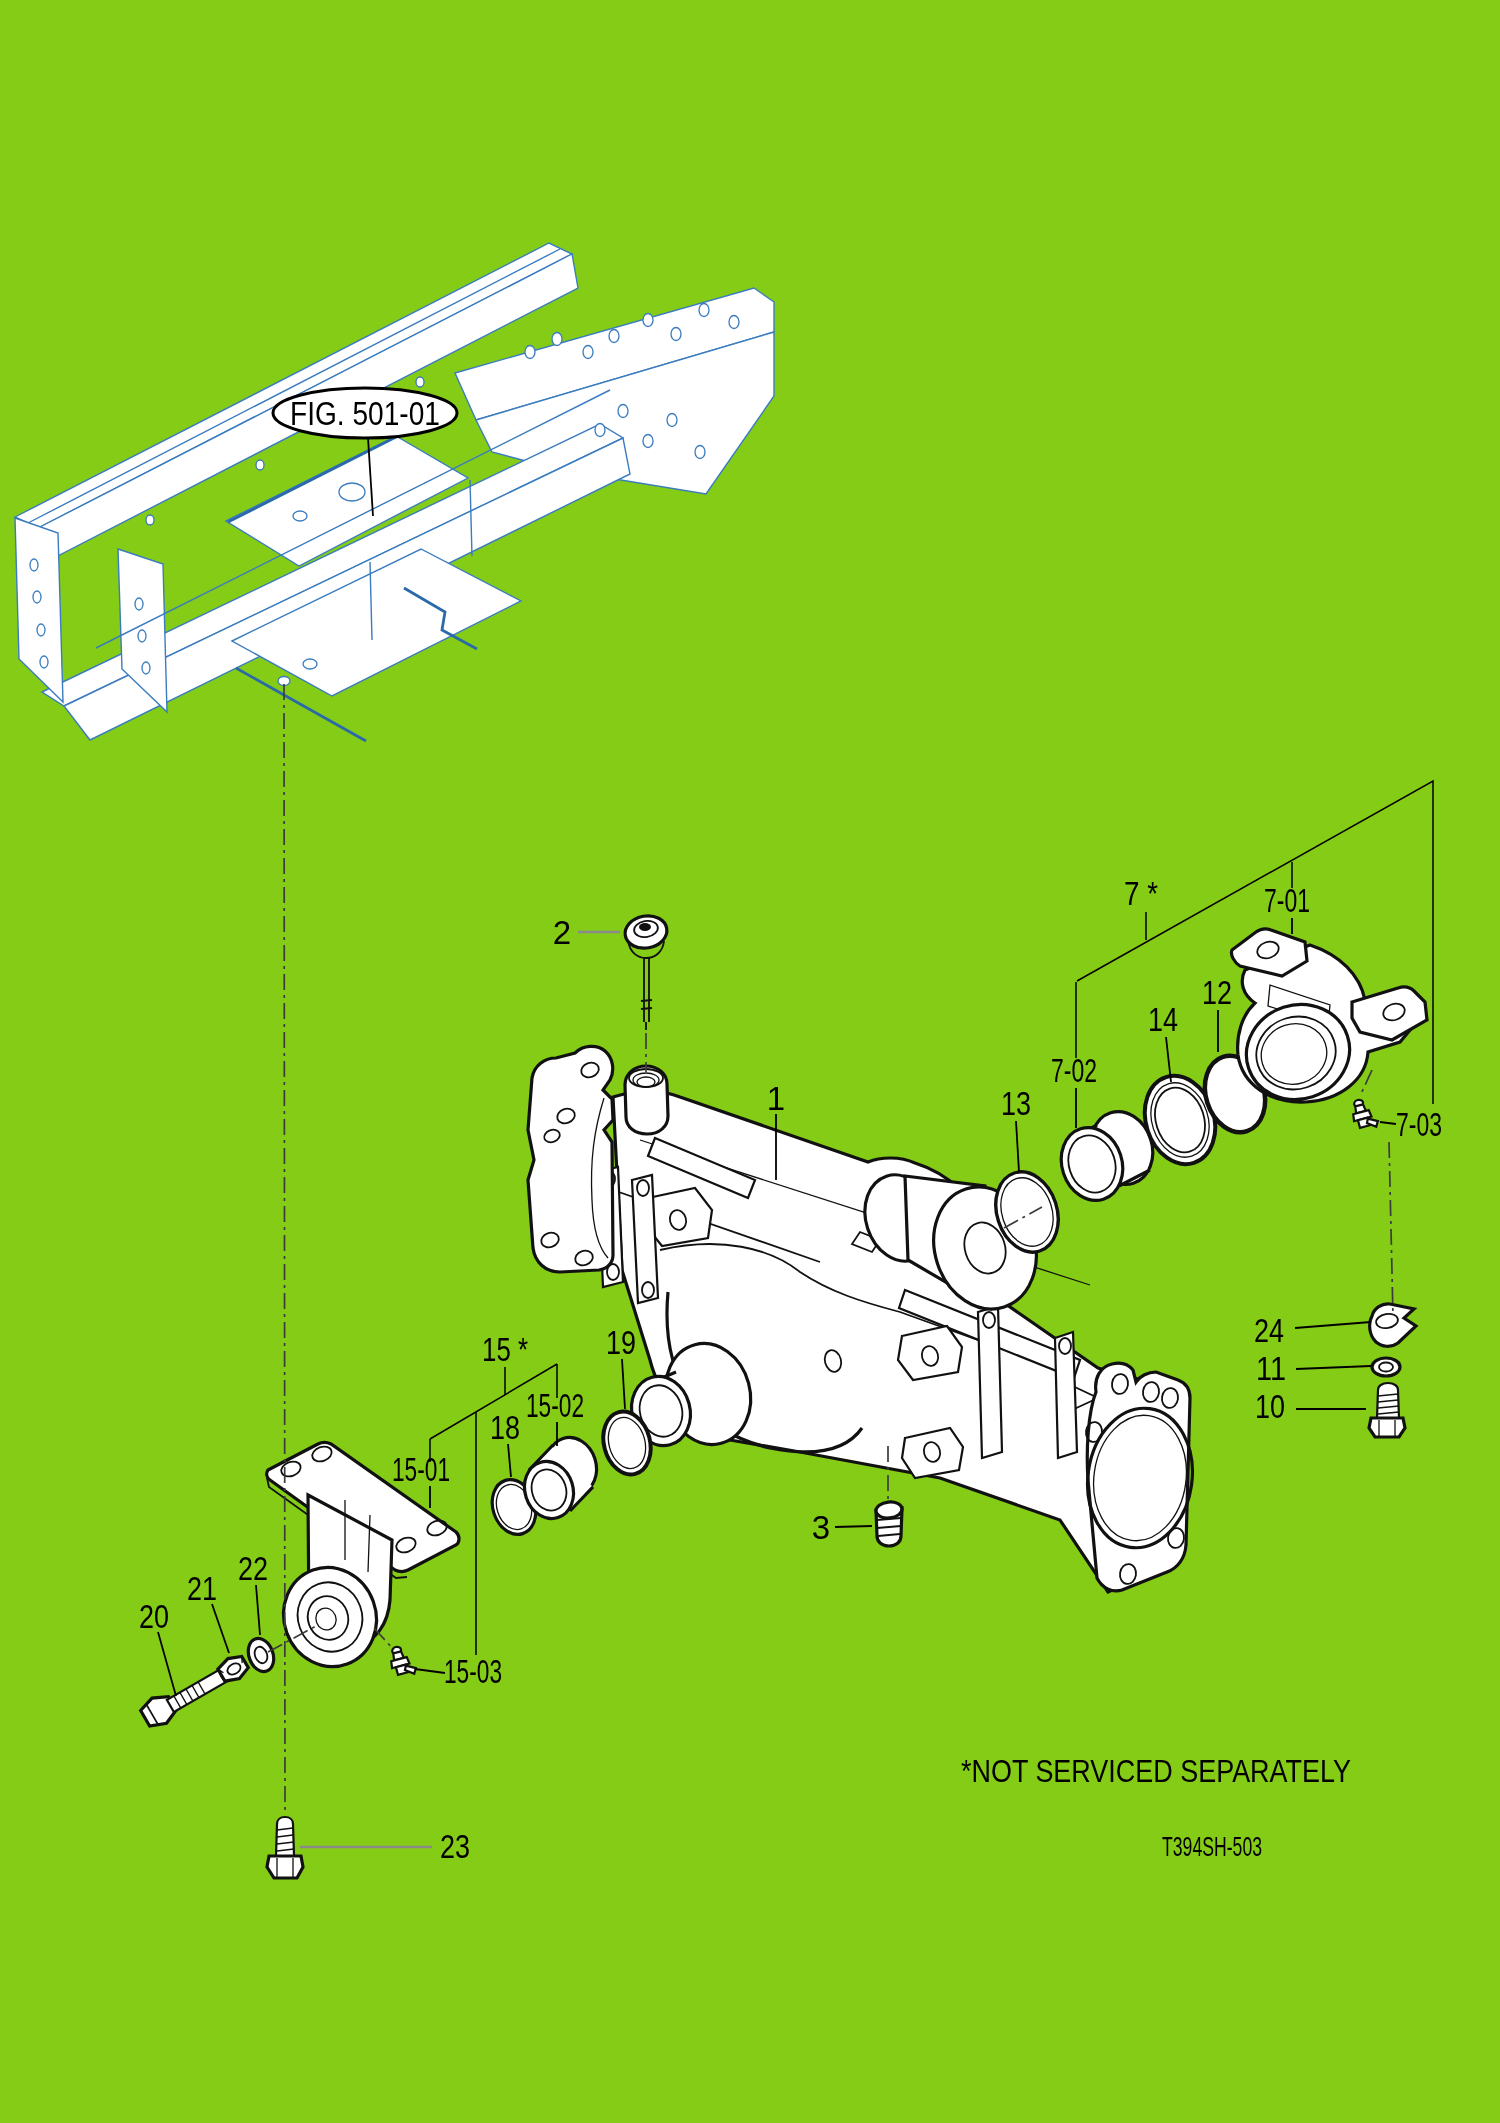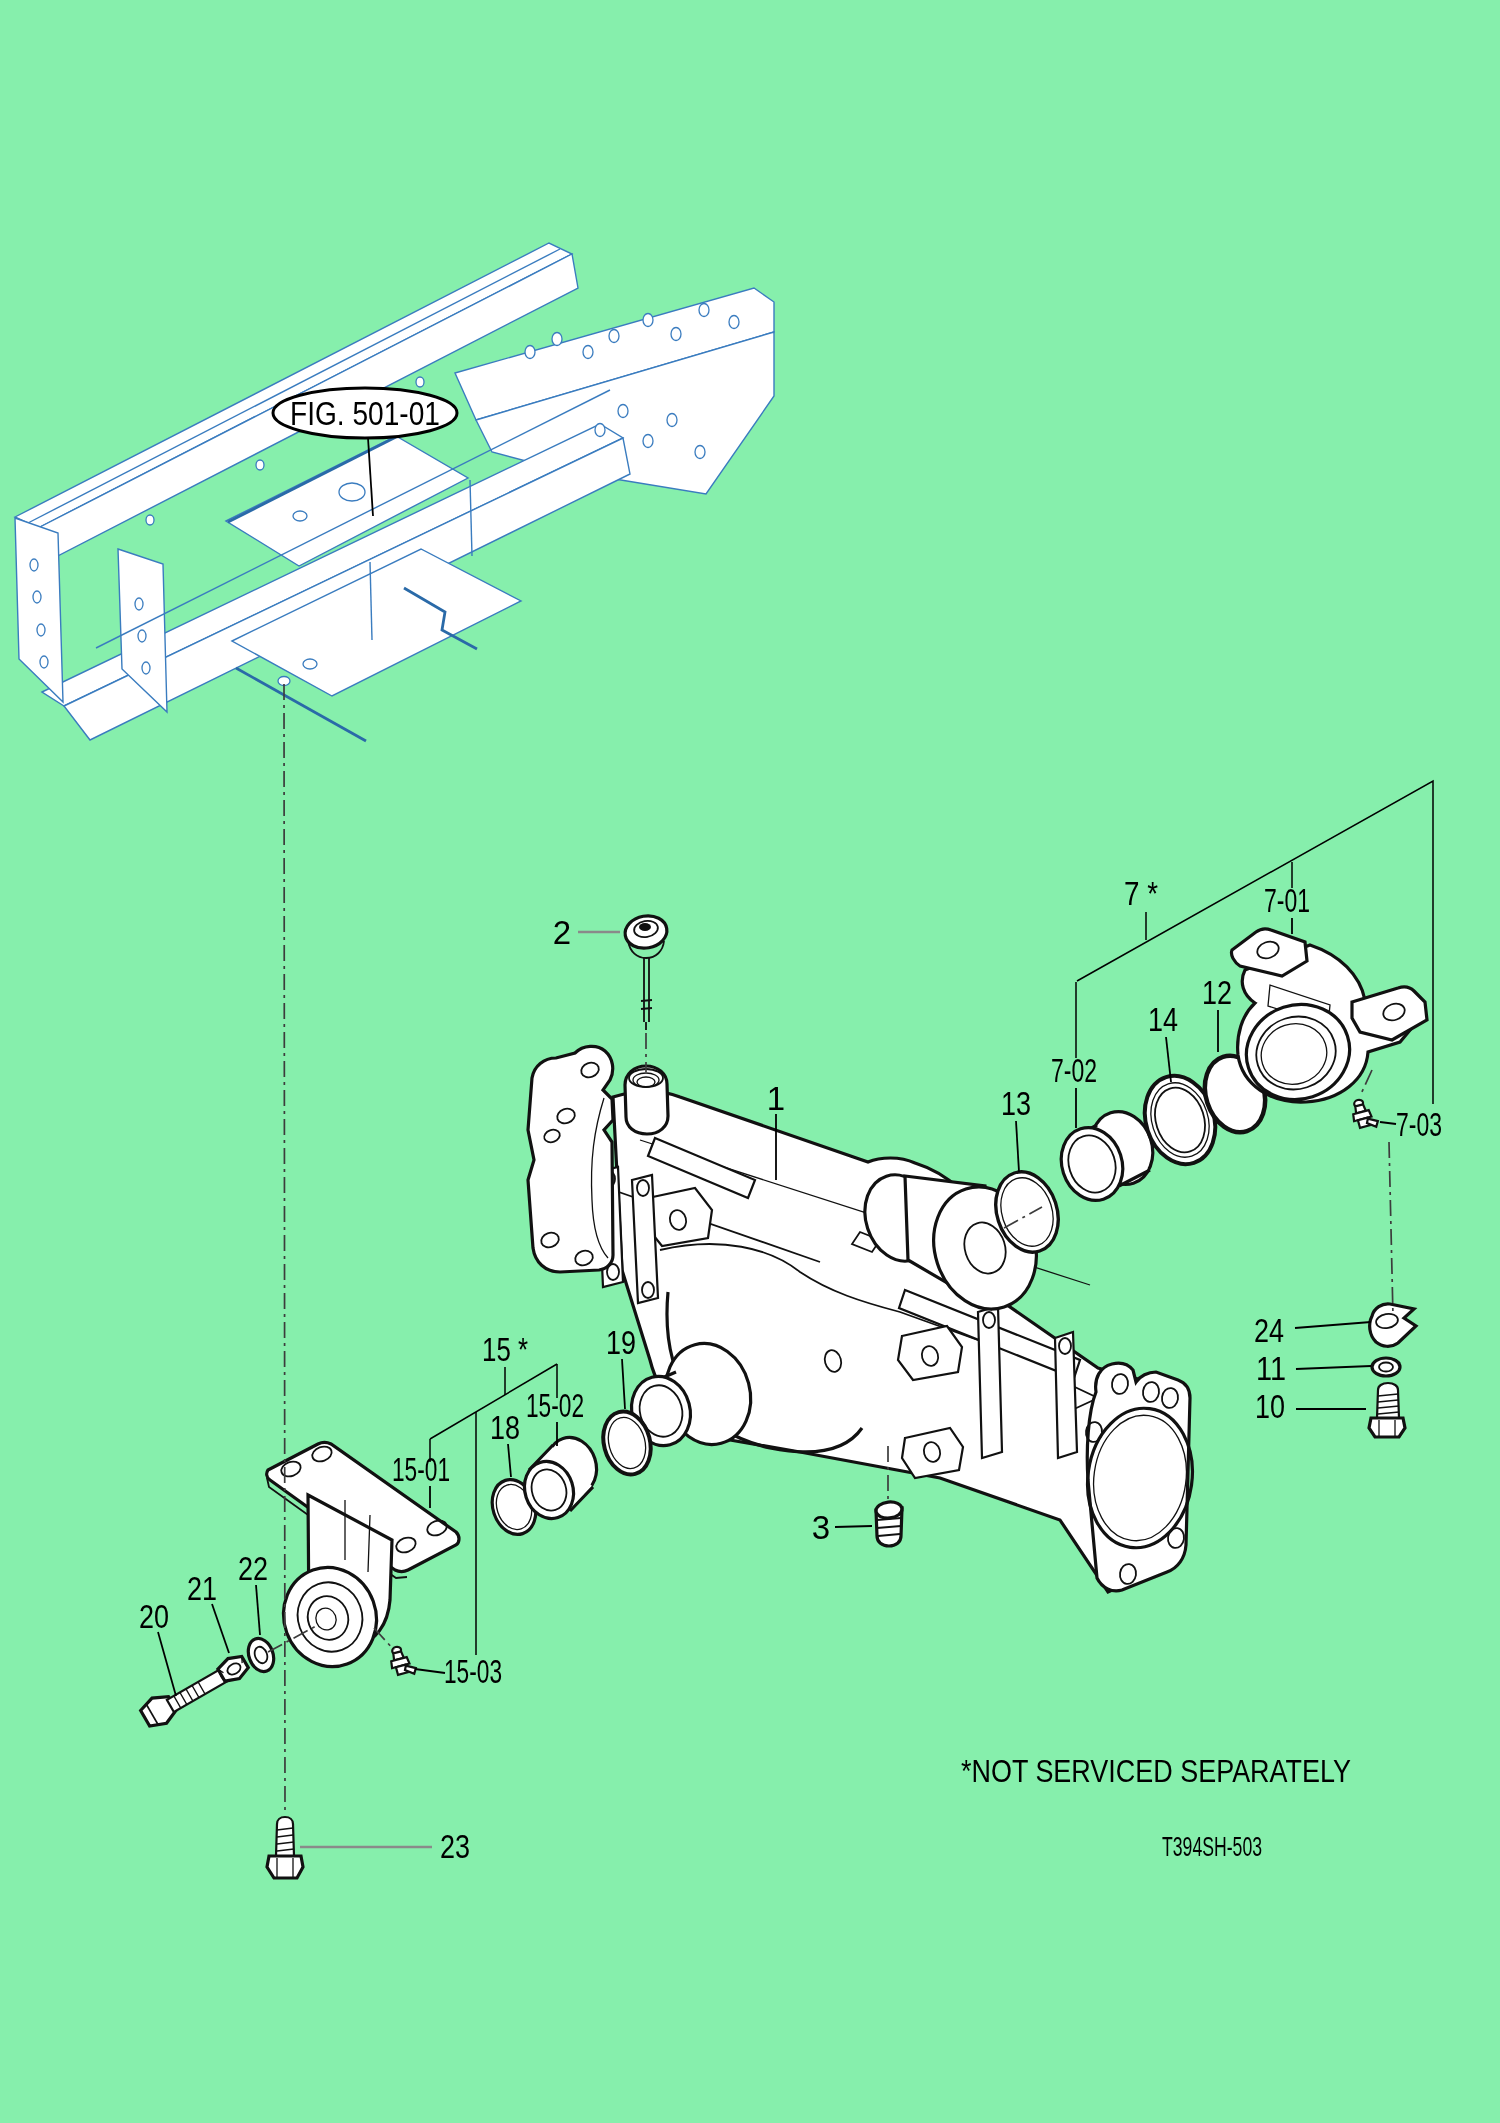--- a/index.html
+++ b/index.html
@@ -1,16 +1,16 @@
 <!DOCTYPE html>
 <html><head>
 <meta charset="utf-8">
 <style>
   html,body{margin:0;padding:0;background:#ffffff;}
-  .stage{position:relative;width:1500px;height:2123px;background:#86efac;overflow:hidden;}
+  .stage{position:relative;width:1500px;height:2123px;background:#84cc16;overflow:hidden;}
   svg{position:absolute;left:0;top:0;}
   text{font-family:"Liberation Sans","DejaVu Sans",sans-serif;fill:#000;}
   .callout{font-size:33px;}
   .small{font-size:27px;}
   .bl{stroke:#3a7cbf;stroke-width:1.4;fill:none;}
   .bp{stroke:#3a7cbf;stroke-width:1.4;fill:#ffffff;}
   .bh{stroke:#3a7cbf;stroke-width:1.3;fill:#ffffff;}
   .ba{stroke:#2a6aa8;stroke-width:2.8;fill:none;}
   .k3{stroke:#111;stroke-width:3.2;fill:none;}
   .kw{stroke:#111;stroke-width:3.2;fill:#ffffff;}

